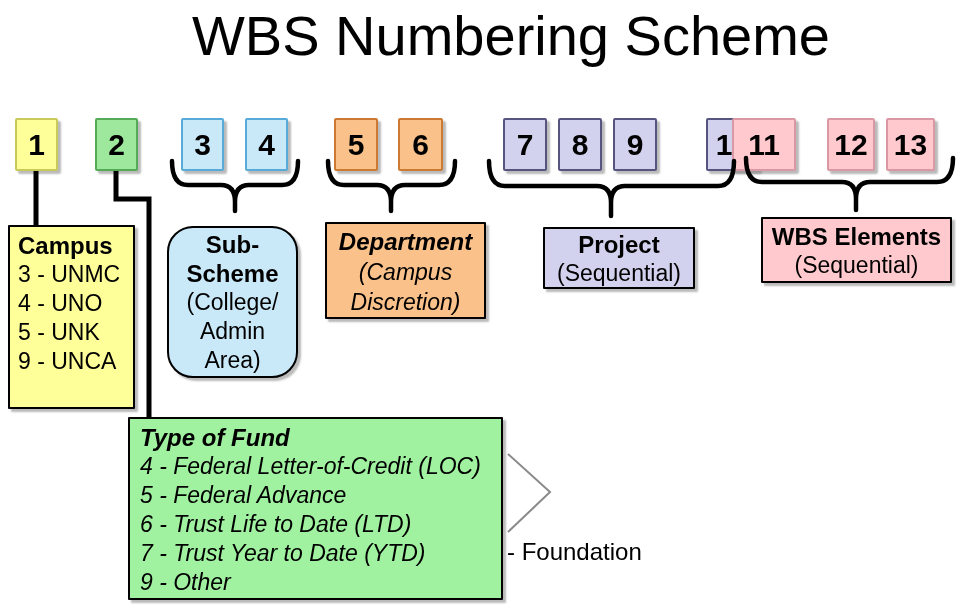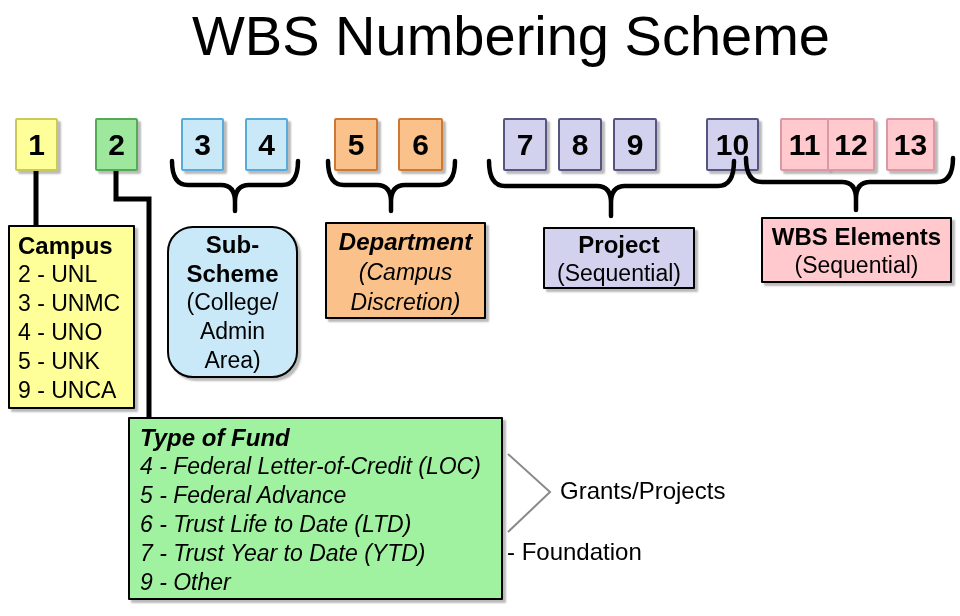--- a/index.html
+++ b/index.html
@@ -47,37 +47,36 @@
   <div class="digit g-yellow" style="left:15px;width:43px">1</div>
   <div class="digit g-green" style="left:95px;width:43px">2</div>
   <div class="digit g-blue" style="left:181px;width:43px">3</div>
   <div class="digit g-blue" style="left:245px;width:43px">4</div>
   <div class="digit g-orange" style="left:334px;width:44px">5</div>
   <div class="digit g-orange" style="left:398px;width:45px">6</div>
   <div class="digit g-purple" style="left:503px;width:44px">7</div>
   <div class="digit g-purple" style="left:558px;width:44px">8</div>
   <div class="digit g-purple" style="left:613px;width:44px">9</div>
   <div class="digit g-purple" style="left:706px;width:53px">10</div>
-  <div class="digit g-pink" style="left:780px;width:49px">11</div>
+  <div class="digit g-pink" style="left:732px;width:64px">11</div>
   <div class="digit g-pink" style="left:827px;width:48px">12</div>
   <div class="digit g-pink" style="left:886px;width:49px">13</div>
 
   <svg class="overlay" viewBox="0 0 960 616">
     <path d="M36 171 L36 227" stroke="#000" stroke-width="5" fill="none"></path>
     <path d="M116 171 L116 199 L149 199 L149 418" stroke="#000" stroke-width="5" fill="none"></path>
     <path fill="none" stroke="#000" stroke-width="4.5" stroke-linecap="round" d="M172 161 Q172 185 188 185 L221 185 Q235 185 235 202 L235 211 M298 161 Q298 185 282 185 L249 185 Q235 185 235 202"></path>
     <path fill="none" stroke="#000" stroke-width="4.5" stroke-linecap="round" d="M328 161 Q328 185 344 185 L377 185 Q391 185 391 202 L391 211 M455 161 Q455 185 439 185 L405 185 Q391 185 391 202"></path>
     <path fill="none" stroke="#000" stroke-width="4.5" stroke-linecap="round" d="M489 161 Q489 186 505 186 L597 186 Q611 186 611 203 L611 216 M734 161 Q734 186 718 186 L625 186 Q611 186 611 203"></path>
     <path fill="none" stroke="#000" stroke-width="4.5" stroke-linecap="round" d="M746 158 Q746 182 762 182 L842 182 Q856 182 856 199 L856 210 M953 158 Q953 182 937 182 L870 182 Q856 182 856 199"></path>
     <path d="M508 454 L550 492 L508 532" stroke="#8A8A8A" stroke-width="2" fill="none"></path>
   </svg>
 
   <div class="cat g-yellow campus">
     <div class="t">Campus</div>
-    <div>2 - UNL</div>
     <div>3 - UNMC</div>
     <div>4 - UNO</div>
     <div>5 - UNK</div>
     <div>9 - UNCA</div>
   </div>
 
   <div class="cat g-blue subprog center">
     <div class="t">Sub-</div>
     <div class="t">Scheme</div>
     <div>(College/</div>
@@ -103,16 +102,15 @@
 
   <div class="cat g-fund fund">
     <div class="t">Type of Fund</div>
     <div>4 - Federal Letter-of-Credit (LOC)</div>
     <div>5 - Federal Advance</div>
     <div>6 - Trust Life to Date (LTD)</div>
     <div>7 - Trust Year to Date (YTD)</div>
     <div>9 - Other</div>
   </div>
 
-  <div class="anno anno-grants">Grants/Projects</div>
   <div class="anno anno-foundation">- Foundation</div>
 
 </div>
 
 </body></html>

